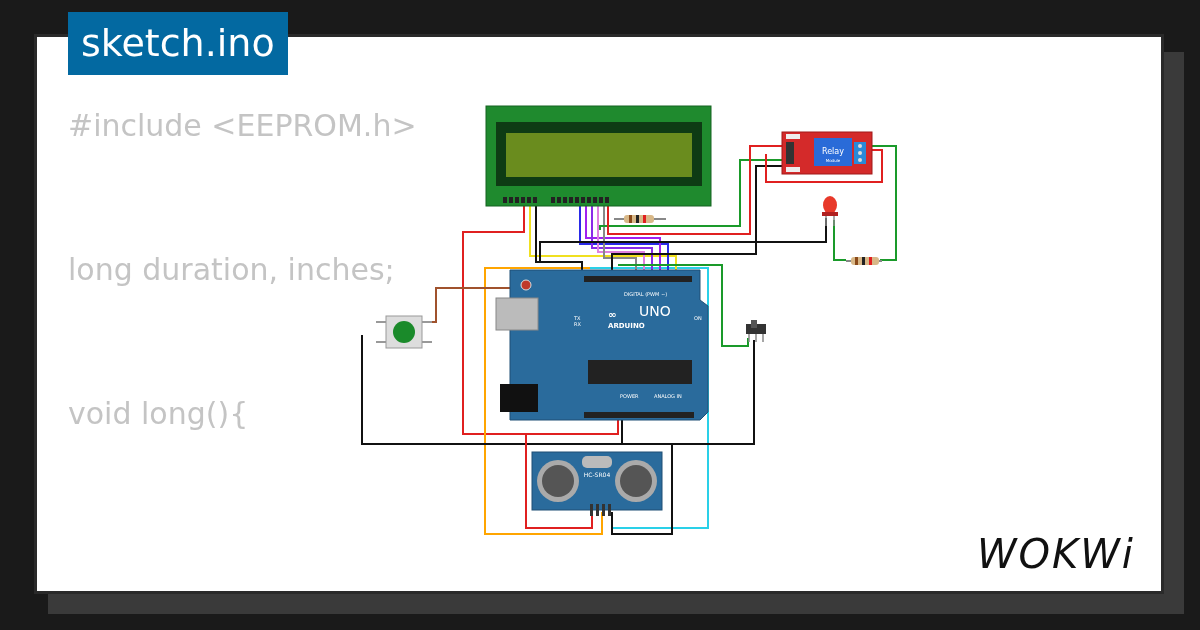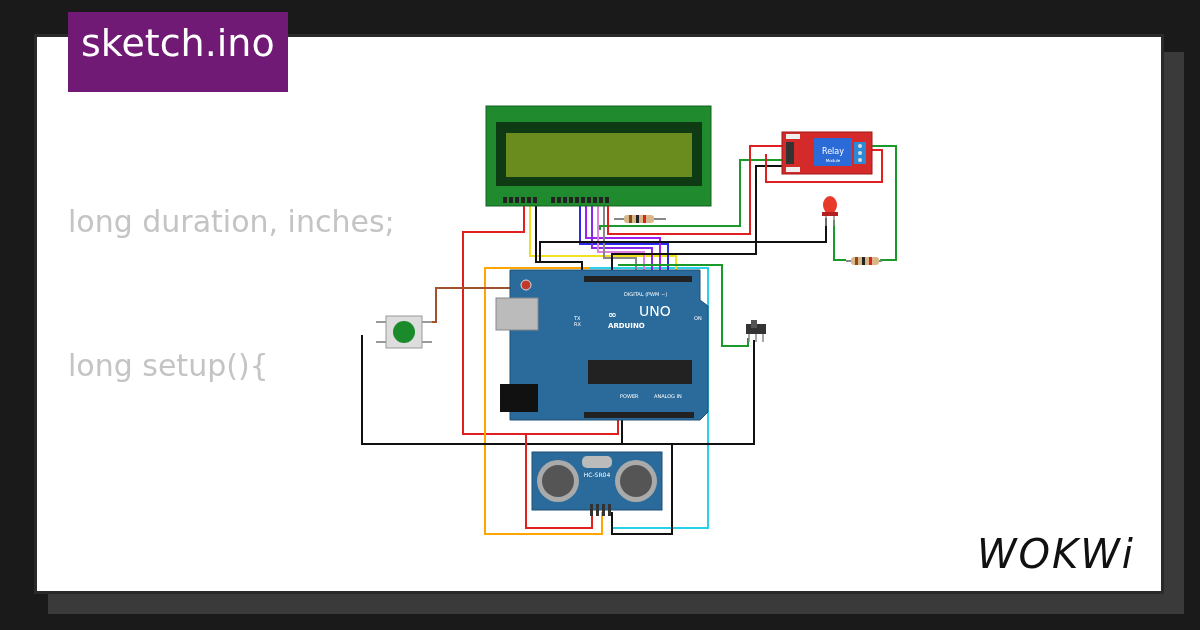--- a/index.html
+++ b/index.html
@@ -11,22 +11,22 @@
   .card-shadow {
     position: absolute; left: 48px; top: 52px; width: 1136px; height: 562px;
     background: #3a3a3a;
   }
   .card {
     position: absolute; left: 34px; top: 34px; width: 1130px; height: 560px;
     background: #ffffff; border: 3px solid #2a2a2a; overflow: hidden;
     box-sizing: border-box;
   }
   .title-tab {
-    position: absolute; left: 68px; top: 12px; height: 80px;
-    background: #701a75; color: #ffffff; padding: 0 13px;
+    position: absolute; left: 68px; top: 12px; height: 63px;
+    background: #0369a1; color: #ffffff; padding: 0 13px;
     font-size: 38px; line-height: 62px; z-index: 5;
     font-family: "DejaVu Sans", sans-serif;
   }
   .code {
     position: absolute; left: 68px; top: 102px;
     color: #c4c4c4; font-size: 30px; line-height: 48px; white-space: pre;
     font-family: "DejaVu Sans", sans-serif;
     z-index: 1;
   }
   .diagram { position: absolute; left: 0; top: 0; z-index: 2; }
@@ -35,21 +35,21 @@
   }
 </style>
 </head>
 <body>
 
 <div class="card-shadow"></div>
 <div class="card"></div>
 
 <div class="title-tab">sketch.ino</div>
 
-<div class="code" id="code"><div>&nbsp;</div><div>&nbsp;</div><div>long duration, inches;</div><div>&nbsp;</div><div>&nbsp;</div><div>long setup(){</div></div>
+<div class="code" id="code"><div>#include &lt;EEPROM.h&gt;</div><div>&nbsp;</div><div>&nbsp;</div><div>long duration, inches;</div><div>&nbsp;</div><div>&nbsp;</div><div>void long(){</div></div>
 
 <svg class="diagram" width="1200" height="630" viewBox="0 0 1200 630">
 
   <g fill="none" stroke-width="2">
 
     <polyline points="524,205 524,232 463,232 463,434 618,434 618,412" stroke="#e02020"></polyline>
 
     <polyline points="600,268 485,268 485,534 602,534 602,512" stroke="#ffa500"></polyline>
 
     <polyline points="590,268 708,268 708,528 612,528 612,512" stroke="#2ad0e8"></polyline>

